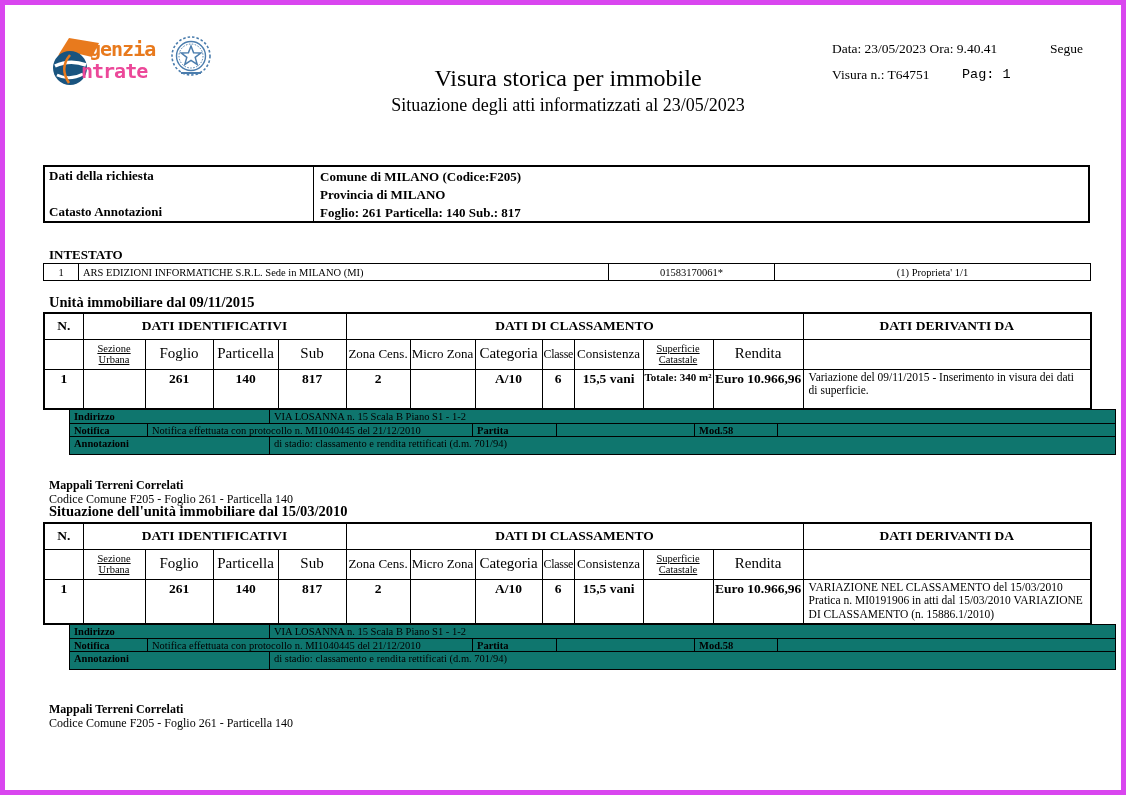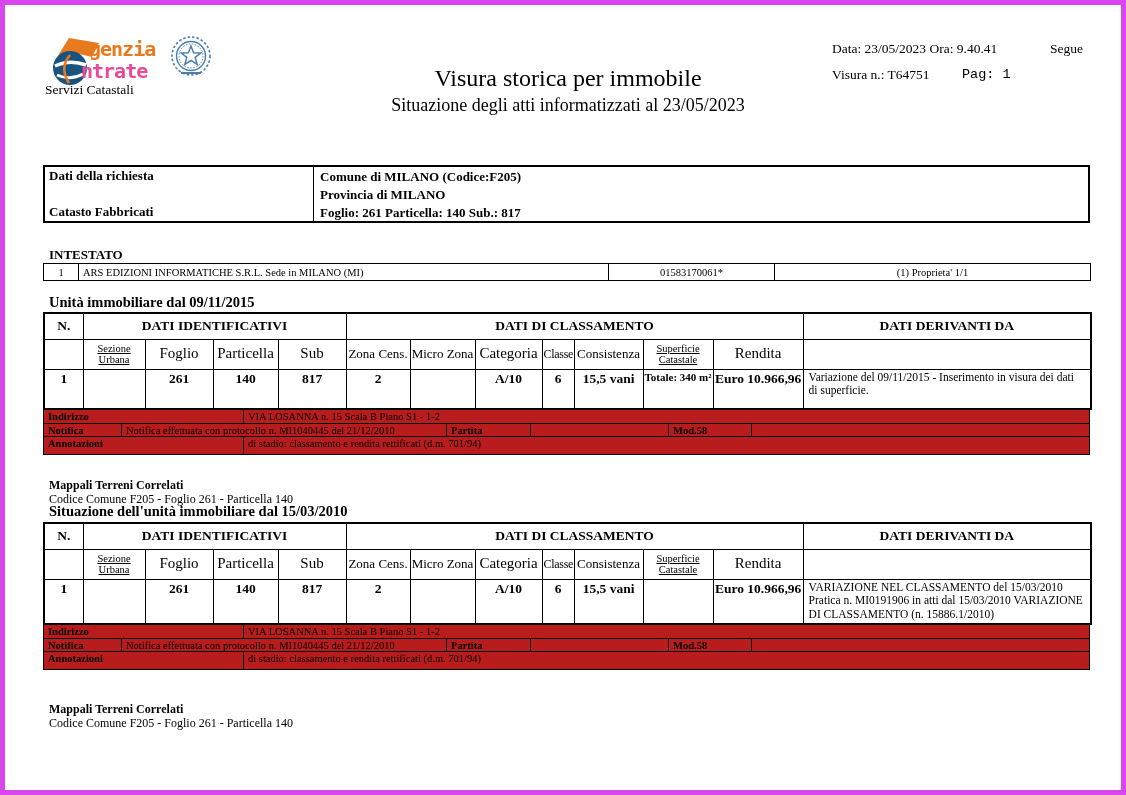--- a/index.html
+++ b/index.html
@@ -56,21 +56,21 @@
   .sub-h { font-weight:normal; text-align:center; height:30px; font-size:15px; line-height:1.05; padding:0 1px; }
   .sub-h.small { font-size:10.5px;text-decoration:underline; }
   .sub-h.mid { font-size:13px; }
   .sub-h.tight { font-size:12px; letter-spacing:-0.3px; }
   .data-cell { font-weight:bold; font-size:13.5px; text-align:center; vertical-align:top; padding-top:1px; }
   .data-cell.small { font-size:11px; line-height:1.1; }
   td.deriv { font-weight:normal; font-size:11.5px; text-align:left; vertical-align:top; line-height:1.2; padding:1px 5px; }
   .t1 .data-cell, .t1 td.deriv { height:40px; }
   .t2 .data-cell, .t2 td.deriv { height:44px; }
 
-  .ann-row { display:flex; width:1047px; border:1px solid #000; margin-top:-1px; font-size:10.5px; line-height:12px; background:#b91c1c; }
+  .ann-row { display:flex; width:1047px; border:1px solid #000; margin-top:-1px; font-size:10.5px; line-height:12px; background:#0f766e;margin-left:26px; }
   .ann-row > div { padding:1px 4px; white-space:nowrap; overflow:hidden; }
   .ann-row .lbl { font-weight:bold; border-right:1px solid #000; }
   .row-indirizzo { height:15px; }
   .row-notifica { height:14px; }
   .row-annotazioni { height:19px; }
   .w-label { width:200px; }
   .w-rest { flex:1; }
   .w-notif-lbl { width:78px; }
   .w-notif-val { width:325px; border-right:1px solid #000; }
   .w-partita-lbl { width:84px; font-weight:bold; border-right:1px solid #000; }
@@ -96,40 +96,39 @@
     <span class="logo-word-top">genzia</span>
     <span class="logo-word-bottom">ntrate</span>
     <svg class="emblem" viewBox="0 0 44 44">
       <circle cx="22" cy="21" r="19" fill="none" stroke="#4b7dad" stroke-width="1.6" stroke-dasharray="2.5 2"></circle>
       <circle cx="22" cy="21" r="14.5" fill="none" stroke="#4b7dad" stroke-width="1.4"></circle>
       <circle cx="22" cy="21" r="12" fill="none" stroke="#4b7dad" stroke-width="1" stroke-dasharray="1.5 1.5"></circle>
       <path d="M22 11 L24.6 17.8 L31.8 18 L26.2 22.4 L28.2 29.4 L22 25.3 L15.8 29.4 L17.8 22.4 L12.2 18 L19.4 17.8 Z" fill="none" stroke="#4b7dad" stroke-width="1.5"></path>
       <path d="M12 38 L32 38" stroke="#4b7dad" stroke-width="2"></path>
     </svg>
     <div class="office">
-      <div>Servizi Catastali</div>
     </div>
   </div>
 
   <div class="title-block">
     <div class="doc-title">Visura storica per immobile</div>
     <div class="doc-subtitle">Situazione degli atti informatizzati al 23/05/2023</div>
   </div>
 
   <div class="hdr-right">
     <span class="hr-date">Data: 23/05/2023 Ora: 9.40.41</span>
     <span class="hr-segue">Segue</span>
     <span class="hr-visura">Visura n.: T64751</span>
     <span class="hr-pag">Pag: 1</span>
   </div>
 
   <div class="request-box">
     <div class="request-left">
       <div>Dati della richiesta</div>
-      <div>Catasto Fabbricati</div>
+      <div>Catasto Annotazioni</div>
     </div>
     <div class="request-right">
       <div>Comune di MILANO (Codice:F205)</div>
       <div>Provincia di MILANO</div>
       <div>Foglio: 261 Particella: 140 Sub.: 817</div>
     </div>
   </div>
 
   <div class="intestato-heading">INTESTATO</div>
   <table class="intestato-table">

